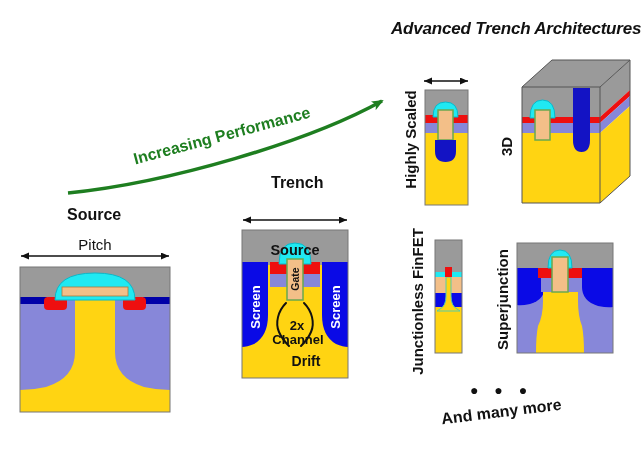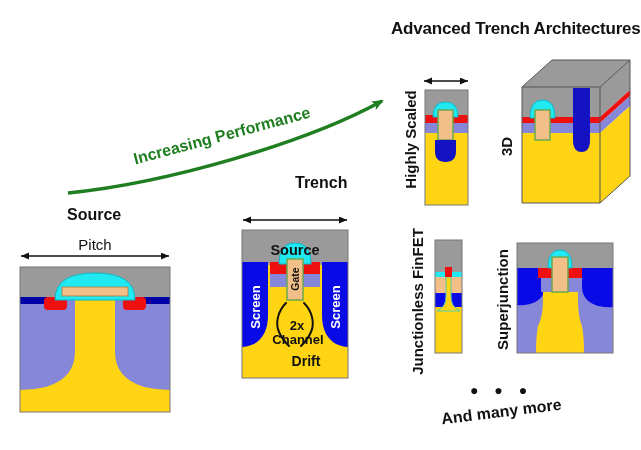--- a/index.html
+++ b/index.html
@@ -37,21 +37,21 @@
     <defs>
       <marker id="ah" markerUnits="userSpaceOnUse" markerWidth="10" markerHeight="9" refX="8" refY="3.5" orient="auto-start-reverse">
         <path d="M0,0 L8,3.5 L0,7 Z" fill="#111"></path>
       </marker>
       <marker id="gah" markerUnits="userSpaceOnUse" markerWidth="14" markerHeight="12" refX="10" refY="5" orient="auto">
         <path d="M0,0 L12,5 L0,10 L3,5 Z" fill="#1E7E20"></path>
       </marker>
     </defs>
   </svg>
 
-  <div class="lbl t17" style="left:391px;top:19px;">Advanced Trench Architectures</div>
+  <div class="lbl t17" style="left:391px;top:19px;font-style:italic;">Advanced Trench Architectures</div>
 
   <svg style="left:58px;top:85px;" width="340" height="115" viewBox="0 0 340 115">
     <path class="perf" d="M10,108 C110,98 250,57 324,16" marker-end="url(#gah)"></path>
   </svg>
   <div class="lbl green-lbl" style="left:97px;top:127px;width:250px;">Increasing Performance</div>
 
   <div class="lbl t16" style="left:67px;top:206px;">Source</div>
 
   <svg style="left:15px;top:230px;" width="160" height="186" viewBox="0 0 160 186">
     <text x="80" y="20" text-anchor="middle" font-size="15">Pitch</text>
@@ -64,21 +64,21 @@
       <rect x="0" y="30" width="27" height="7" fill="#0000A8"></rect>
       <rect x="123" y="30" width="27" height="7" fill="#0000A8"></rect>
       <rect x="24" y="30" width="23" height="13" rx="4" fill="#EE0F0F"></rect>
       <rect x="103" y="30" width="23" height="13" rx="4" fill="#EE0F0F"></rect>
       <path class="dome" d="M35,33 Q35,6 75,6 Q115,6 115,33 Z" fill="#20E9F2"></path>
       <rect class="tanbar" x="42" y="20" width="66" height="9" fill="#F3BF88"></rect>
       <rect class="outline" x="0" y="0" width="150" height="145"></rect>
     </g>
   </svg>
 
-  <div class="lbl t16" style="left:271px;top:174px;margin-left:24px;">Trench</div>
+  <div class="lbl t16" style="left:271px;top:174px;">Trench</div>
 
   <svg style="left:237px;top:212px;" width="116" height="170" viewBox="0 0 116 170">
     <line class="arr" x1="6" y1="8" x2="110" y2="8" marker-start="url(#ah)" marker-end="url(#ah)"></line>
     <g transform="translate(5,18)">
       <rect x="0" y="0" width="106" height="35" fill="#9A9A9A"></rect>
       <rect x="0" y="35" width="106" height="113" fill="#FFD412"></rect>
       <path d="M0,32 H26 V85 Q26,106 12,114 Q5,117 0,117 Z" fill="#0A0AE6"></path>
       <path d="M106,32 H80 V85 Q80,106 94,114 Q101,117 106,117 Z" fill="#0A0AE6"></path>
       <rect x="28" y="32" width="17" height="12" fill="#EE0F0F"></rect>
       <rect x="61" y="32" width="17" height="12" fill="#EE0F0F"></rect>

